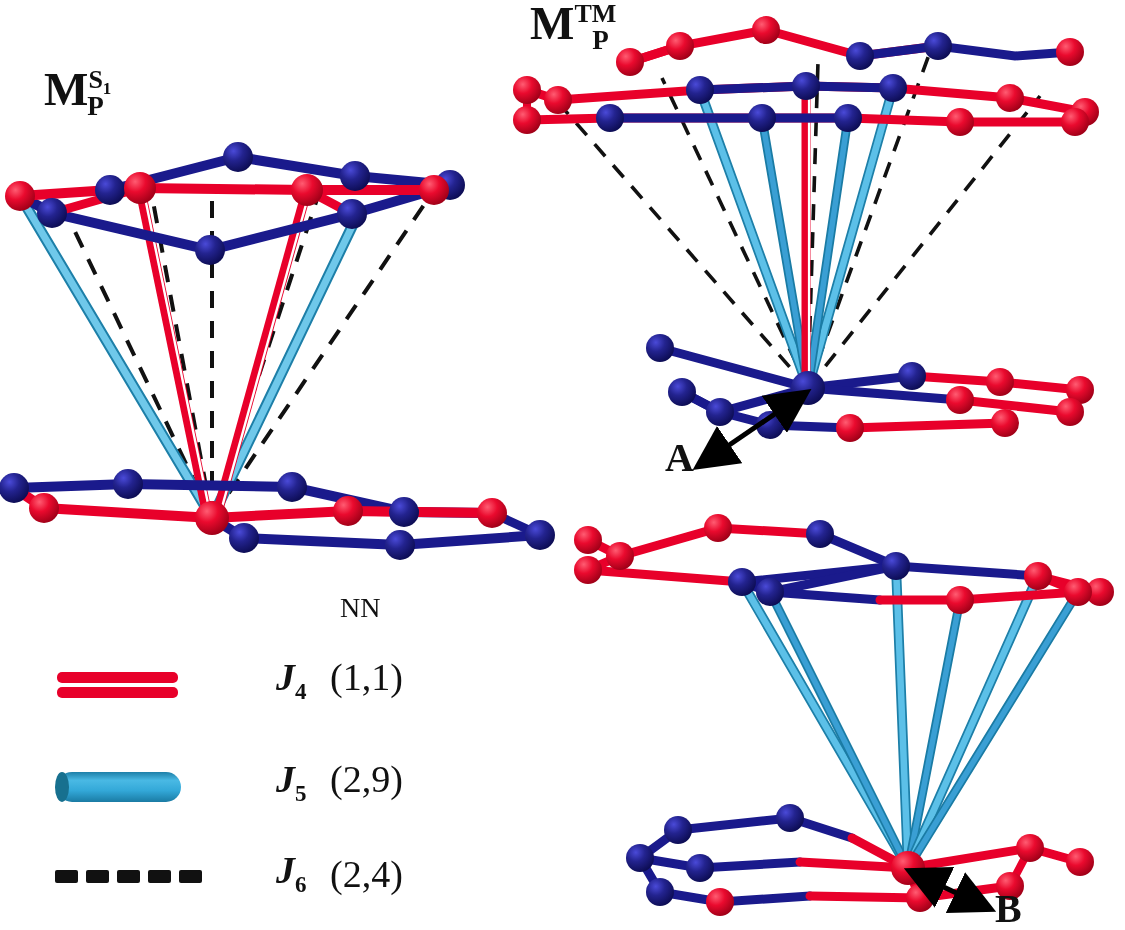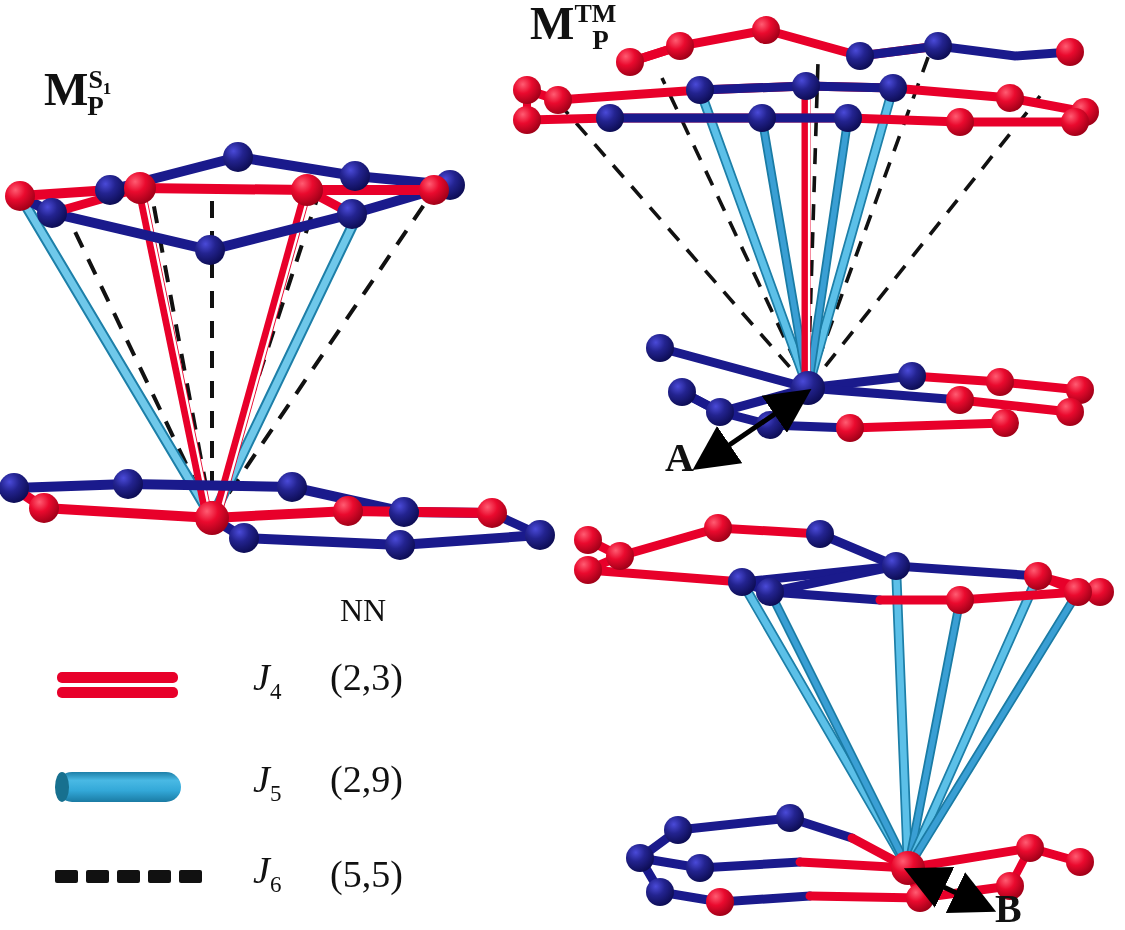--- a/index.html
+++ b/index.html
@@ -13,22 +13,22 @@
 
   .struct-label{font-size:47px;letter-spacing:0px;}
   .struct-label .base{font-size:47px;}
   .struct-label sup{font-size:26px;vertical-align:super;line-height:0;font-weight:bold;margin-top:16px;}
   .struct-label sup .s1sub{font-size:17px;vertical-align:sub;line-height:0;}
   .struct-label sub{font-size:27px;vertical-align:sub;line-height:0;font-weight:bold;
                     margin-left:-24px;display:inline-block;}
 
   .ab-label{font-size:40px;font-weight:bold;}
 
-  .nn-head{font-size:32px;font-weight:normal;}
-  .j-sym{font-size:38px;font-style:italic;font-weight:normal;}
+  .nn-head{font-size:28px;font-weight:normal;}
+  .j-sym{font-size:38px;font-style:italic;font-weight:bold;margin-left:23px;}
   .j-sym sub{font-size:23px;font-style:normal;vertical-align:sub;line-height:0;}
   .j-pair{font-size:38px;font-weight:normal;}
 </style>
 </head>
 <body>
 
 <div id="stage">
 
 <svg id="scene" viewBox="0 0 1125 930">
   <defs>
@@ -316,25 +316,25 @@
 
 <div class="lbl ab-label" style="left:665px;top:434px;">A</div>
 
 <div class="lbl ab-label" style="left:995px;top:885px;">B</div>
 
 <div class="lbl nn-head" style="left:340px;top:592px;">NN</div>
 
 <div class="lbl j-sym" style="left:253px;top:655px;">
   <span>J</span><sub>4</sub>
 </div>
-<div class="lbl j-pair" style="left:330px;top:655px;">(2,3)</div>
+<div class="lbl j-pair" style="left:330px;top:655px;">(1,1)</div>
 
 <div class="lbl j-sym" style="left:253px;top:757px;text-align:center;">
   <span>J</span><sub>5</sub>
 </div>
 <div class="lbl j-pair" style="left:330px;top:757px;">(2,9)</div>
 
 <div class="lbl j-sym" style="left:253px;top:848px;">
   <span>J</span><sub>6</sub>
 </div>
-<div class="lbl j-pair" style="left:330px;top:852px;">(5,5)</div>
+<div class="lbl j-pair" style="left:330px;top:852px;">(2,4)</div>
 
 </div>
 
 </body></html>

